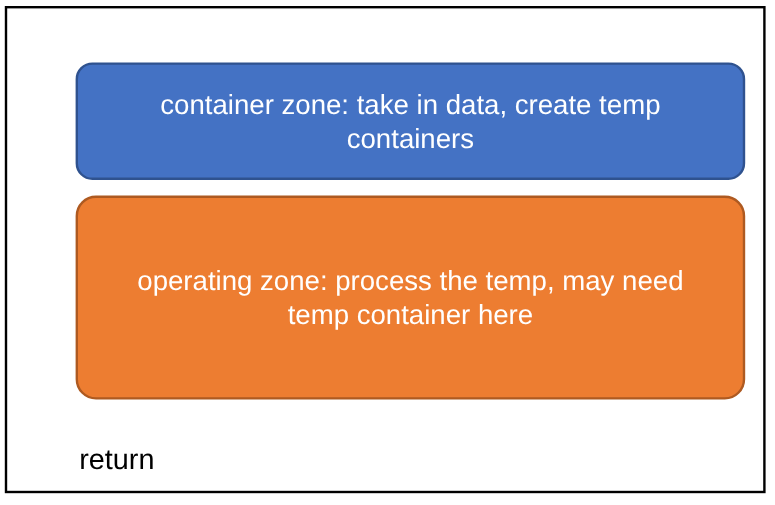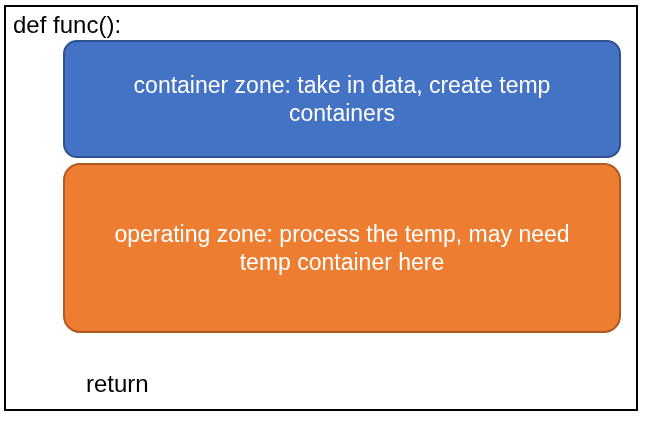--- a/index.html
+++ b/index.html
@@ -34,60 +34,58 @@
     color: #000000;
     white-space: nowrap;
   }
   .code-def {
     left: 13px;
     top: 11px;
   }
   .code-return {
     left: 66px;
     top: 370px;
-    margin-left: 20px;
   }
   .zone {
     position: absolute;
     left: 63px;
     width: 558px;
     box-sizing: border-box;
     border-width: 2px;
     border-style: solid;
     display: flex;
     align-items: center;
     justify-content: center;
     text-align: center;
   }
   .zone-label {
     color: #ffffff;
     font-size: 23px;
     line-height: 28px;
   }
   .zone-container {
-    top: 40px;
-    height: 118px;
+    top: 52px;
+    height: 98px;
     border-radius: 14px;
     padding: 0 26px;
   }
   .zone-operating {
     top: 163px;
     height: 170px;
     border-radius: 17px;
     padding: 0 44px;
   }
 </style>
 </head>
 <body>
 
 <div class="stage">
 
   <div class="frame"></div>
 
-  <div class="code-line code-def">def func():</div>
 
   <div class="zone zone-container" style="background-color: rgb(68, 114, 196); border-color: rgb(47, 82, 143);">
     <span class="zone-label">container zone: take in data, create temp containers</span>
   </div>
 
   <div class="zone zone-operating" style="background-color: rgb(237, 125, 49); border-color: rgb(174, 90, 33);">
     <span class="zone-label">operating zone: process the temp, may need temp container here</span>
   </div>
 
   <div class="code-line code-return">return</div>

